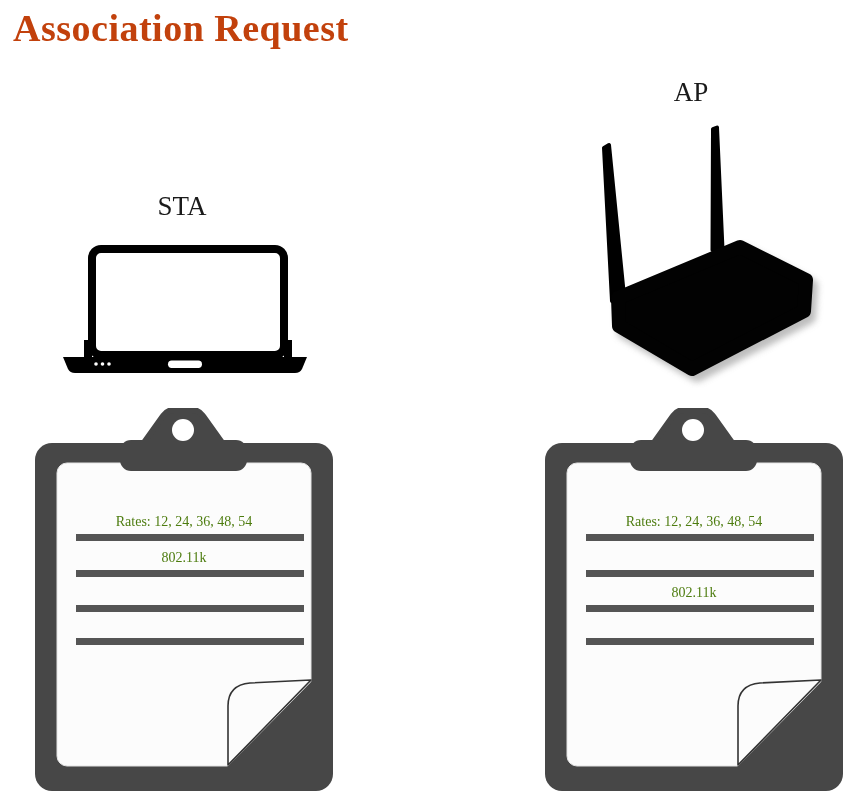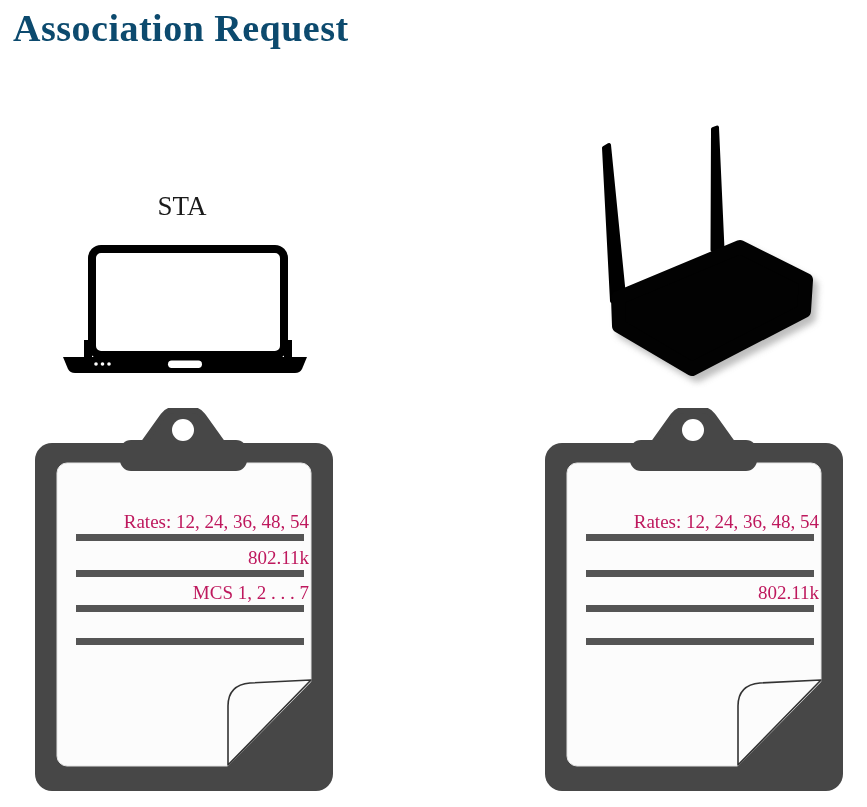--- a/index.html
+++ b/index.html
@@ -13,21 +13,21 @@
     color: #111111;
   }
   .page-title {
     position: absolute;
     left: 13px;
     top: 6px;
     margin: 0;
     font-size: 38px;
     line-height: 44px;
     font-weight: bold;
-    color: #0c4a6e;
+    color: #c2410c;
     letter-spacing: 0.5px;
   }
   .device-label {
     position: absolute;
     font-size: 27px;
     line-height: 30px;
     text-align: center;
     color: #1a1a1a;
   }
   .device-label.sta { left: 57px;  top: 191px; width: 250px; }
@@ -46,23 +46,23 @@
   .clipboard.left  { left: 35px; }
   .clipboard.right { left: 545px; }
   .clipboard svg { position: absolute; left: 0; top: 0; }
 
   .cb-row {
     position: absolute;
     left: 24px;
     width: 250px;
     height: 22px;
     line-height: 22px;
-    text-align: right;
-    font-size: 19px;
-    color: #be185d;
+    text-align: center;
+    font-size: 14px;
+    color: #4d7c0f;
     white-space: nowrap;
   }
   .cb-row.r1 { top: 103px; }
   .cb-row.r2 { top: 139px; }
   .cb-row.r3 { top: 174px; }
   .cb-row.r4 { top: 207px; }
 </style>
 </head>
 <body>
 
@@ -80,20 +80,21 @@
     </g>
     <g>
       <path d="M 63 357 L 307 357 L 302 369 Q 300 373 295 373 L 75 373 Q 70 373 68 369 Z" fill="#000000"></path>
       <circle cx="96" cy="364" r="1.8" fill="#ffffff"></circle>
       <circle cx="102.5" cy="364" r="1.8" fill="#ffffff"></circle>
       <circle cx="109" cy="364" r="1.8" fill="#ffffff"></circle>
       <rect x="168" y="360.5" width="34" height="7.5" rx="3.7" fill="#ffffff"></rect>
     </g>
   </svg>
 
+  <div class="device-label ap">AP</div>
 
   <svg class="device-icon router-svg" width="240" height="275" viewBox="588 113 240 275" xmlns="http://www.w3.org/2000/svg">
     <defs>
       <filter id="softblur" x="-25%" y="-25%" width="150%" height="150%">
         <feGaussianBlur stdDeviation="3"></feGaussianBlur>
       </filter>
     </defs>
     <path d="M 618 298 L 740 247 L 806 280 L 804 311 L 692 369 L 619 326 Z" transform="translate(5,6)" fill="#a8a8a8" opacity="0.75" stroke="#a8a8a8" stroke-width="14" stroke-linejoin="round" filter="url(#softblur)"></path>
     <path d="M 604 148 L 609 145 L 624 296 L 612 301 Z" fill="#000000" stroke="#000000" stroke-width="4" stroke-linejoin="round" stroke-linecap="round"></path>
     <path d="M 713 129 L 717 127.5 L 722.5 249 L 712.5 250 Z" fill="#000000" stroke="#000000" stroke-width="4" stroke-linejoin="round" stroke-linecap="round"></path>
@@ -115,21 +116,20 @@
         <rect x="41" y="197" width="228" height="7"></rect>
         <rect x="41" y="230" width="228" height="7"></rect>
       </g>
       <g>
         <path d="M 192 359 L 278 272 L 278 359 Z" fill="#474747"></path>
         <path d="M 193 357 L 193 298 Q 193 277 215 275 L 276 272 Z" fill="#fcfcfc" stroke="#333333" stroke-width="1.6" stroke-linejoin="round"></path>
       </g>
     </svg>
     <div class="cb-row r1">Rates: 12, 24, 36, 48, 54</div>
     <div class="cb-row r2">802.11k</div>
-    <div class="cb-row r3">MCS 1, 2 . . . 7</div>
     <div class="cb-row r4"></div>
   </div>
 
   <div class="clipboard right">
     <svg width="298" height="386" viewBox="0 0 298 386" xmlns="http://www.w3.org/2000/svg">
       <rect x="0" y="35" width="298" height="348" rx="17" fill="#474747"></rect>
       <rect x="22" y="55" width="254" height="303" rx="10" fill="#fcfcfc" stroke="#e4e4e4" stroke-width="1"></rect>
       <g>
         <path d="M 108 36 L 128 8 Q 132 2 139 2 L 157 2 Q 164 2 168 8 L 188 36 Z" fill="#474747" stroke="#474747" stroke-width="6" stroke-linejoin="round"></path>
         <rect x="85" y="32" width="127" height="31" rx="11" fill="#474747"></rect>

